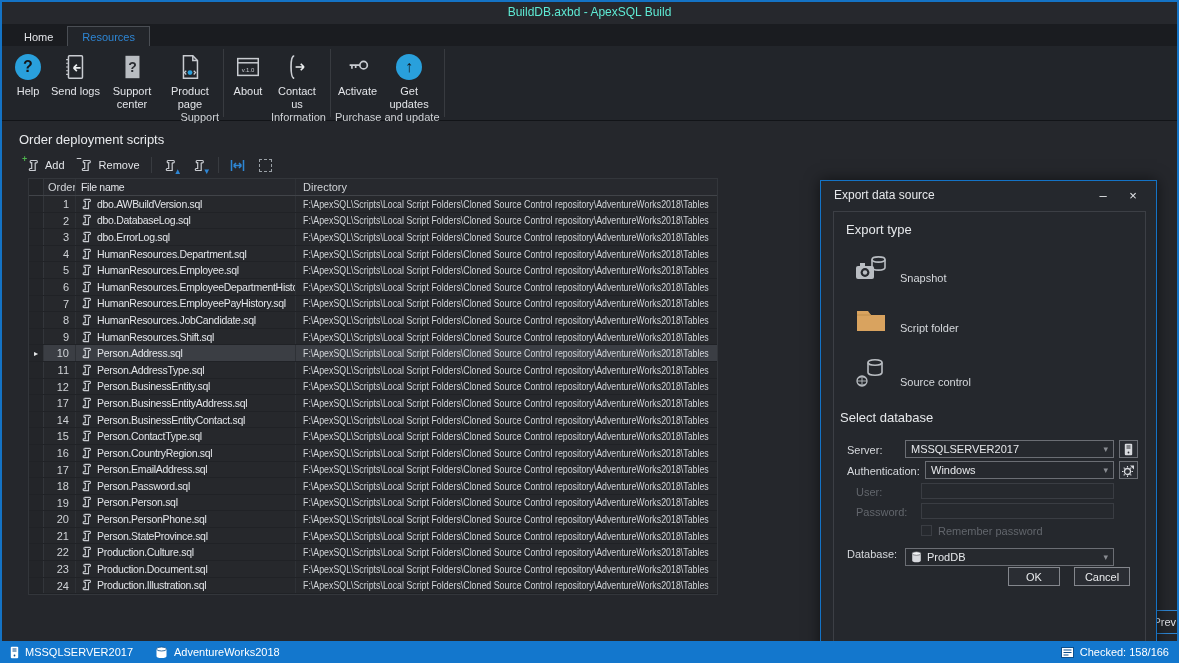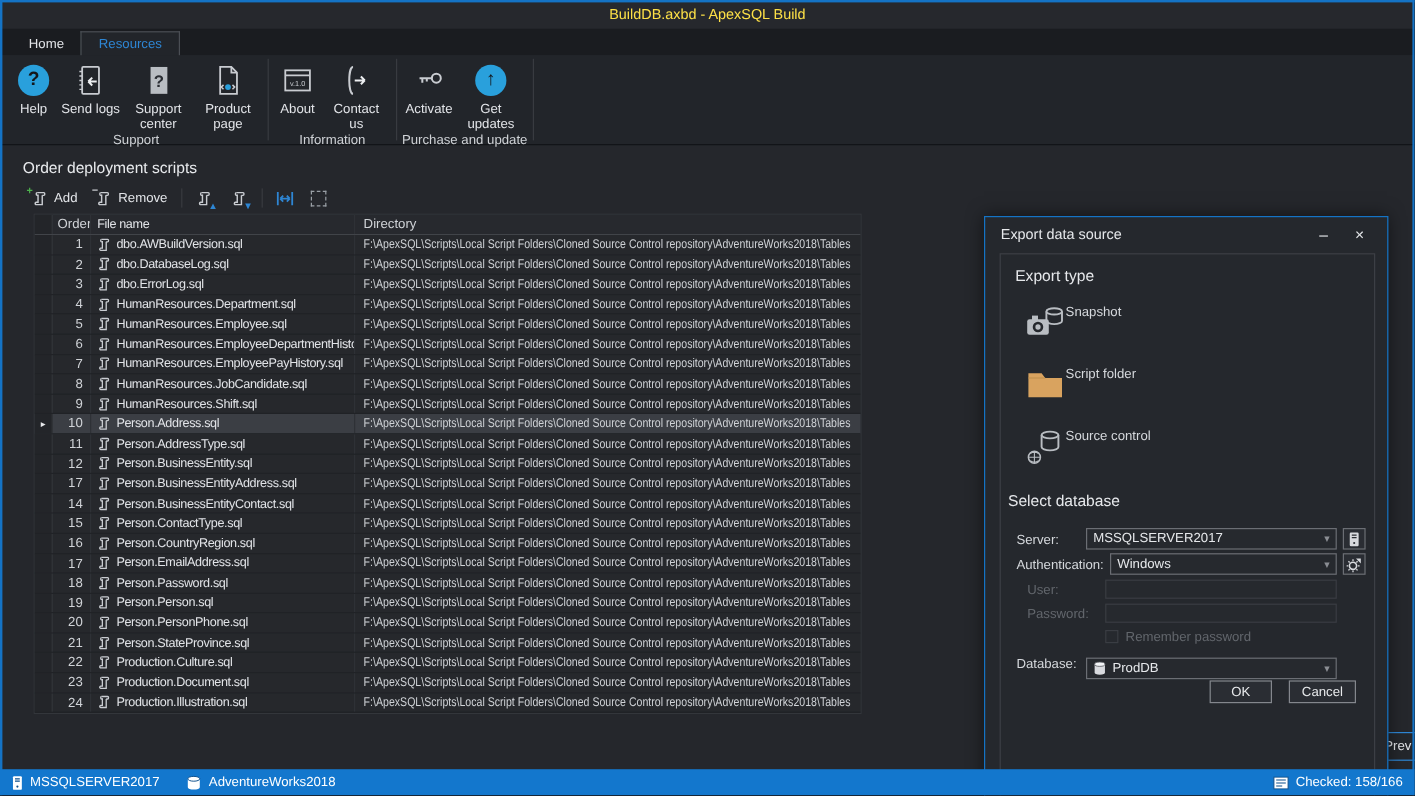--- a/index.html
+++ b/index.html
@@ -3,38 +3,38 @@
 <meta charset="utf-8">
 <style>
   html,body{margin:0;padding:0;background:#101114;}
   *{box-sizing:border-box;font-family:"Liberation Sans",sans-serif;}
   .window{position:relative;width:1179px;height:663px;background:#25272c;overflow:hidden;}
   .frame{position:absolute;inset:0;border:2px solid #1473c5;border-bottom:none;pointer-events:none;z-index:60;}
 
   
   .titlebar{position:absolute;left:0;top:0;width:100%;height:24px;background:#26282d;
     display:flex;align-items:center;justify-content:center;}
-  .titlebar .title{color:#fde047;font-size:12px;}
+  .titlebar .title{color:#5eead4;font-size:12px;}
 
   
   .tabrow{position:absolute;left:0;top:24px;width:100%;height:22px;background:#1a1c20;
     display:flex;align-items:flex-end;padding-left:10px;}
   .tab{font-size:11px;color:#e2e4e8;padding:4px 14px 4px 14px;position:relative;top:1px;cursor:default;}
   .tab.active{color:#2e86d4;background:#22252a;border:1px solid #4a4e54;border-bottom:none;}
 
   
   .ribbon{position:absolute;left:0;top:46px;width:100%;height:75px;background:#22252a;
     border-bottom:1px solid #121418;display:flex;align-items:stretch;padding-left:8px;}
   .rgroup{display:flex;flex-direction:column;}
   .rbuttons{display:flex;flex:1;align-items:flex-start;padding-top:5px;}
   .rbtn{min-width:40px;max-width:58px;display:flex;flex-direction:column;align-items:center;
     padding:0 3px;cursor:default;}
   .ric{height:32px;display:flex;align-items:center;justify-content:center;}
   .rlabel{font-size:11px;color:#e2e4e8;text-align:center;line-height:1.15;margin-top:2px;}
-  .rglabel{font-size:11px;color:#cfd2d6;text-align:center;padding:1px 0 3px 0;}
+  .rglabel{font-size:11px;color:#cfd2d6;text-align:right;padding:1px 0 3px 0;}
   .rsep{width:1px;background:#383b40;margin:3px 4px;}
   .circle-icon{width:26px;height:26px;border-radius:50%;background:#29a0dc;display:flex;
     align-items:center;justify-content:center;font-weight:bold;font-size:16px;color:#14161a;}
 
   
   .section-title{position:absolute;left:19px;top:132px;font-size:13px;color:#e8eaed;}
   .toolbar{position:absolute;left:22px;top:153px;height:24px;display:flex;align-items:center;gap:8px;}
   .tbtn{display:flex;align-items:center;gap:5px;font-size:11px;color:#e2e4e8;cursor:default;padding:2px 3px;}
   .tsep{width:1px;height:16px;background:#383b40;}
   .tb-ic{position:relative;width:15px;height:15px;display:flex;align-items:center;justify-content:center;}
@@ -67,21 +67,21 @@
   
   .dialog{position:absolute;left:820px;top:180px;width:337px;height:524px;background:#25282d;
     border:1px solid #1473c5;box-shadow:0 0 14px rgba(0,0,0,.55);z-index:40;}
   .dlg-titlebar{position:absolute;left:0;top:0;width:100%;height:28px;display:flex;align-items:center;}
   .dlg-title{font-size:12px;color:#e6e8eb;padding-left:13px;flex:1;}
   .dlg-btn{width:30px;height:20px;display:flex;align-items:center;justify-content:center;
     color:#e6e8eb;font-size:13px;cursor:default;}
   .dlg-btn.close{margin-right:8px;}
   .groupbox{position:absolute;left:12px;top:30px;right:10px;bottom:9px;border:1px solid #3c3f45;}
   .dlg-heading{font-size:13px;color:#e6e8eb;position:absolute;}
-  .opt{position:absolute;display:flex;align-items:flex-start;cursor:default;}
+  .opt{position:absolute;display:flex;align-items:flex-end;gap:12px;cursor:default;}
   .opt-label{font-size:11px;color:#d5d8dc;}
   .frm-label{position:absolute;font-size:11px;color:#d5d8dc;}
   .frm-label.dis{color:#62666c;}
   .dd{position:absolute;height:18px;background:#26292e;border:1px solid #6b6e74;display:flex;
     align-items:center;padding:0 5px;gap:5px;font-size:11px;color:#e6e8eb;cursor:default;}
   .dd .caret{margin-left:auto;color:#8a8d93;font-size:9px;}
   .side-btn{position:absolute;width:19px;height:18px;background:#2a2d33;border:1px solid #6b6e74;
     display:flex;align-items:center;justify-content:center;cursor:default;}
   .tinput{position:absolute;height:16px;background:#26292e;border:1px solid #3a3d43;color:#9aa0a6;
     font-size:11px;padding:0 4px;outline:none;}

